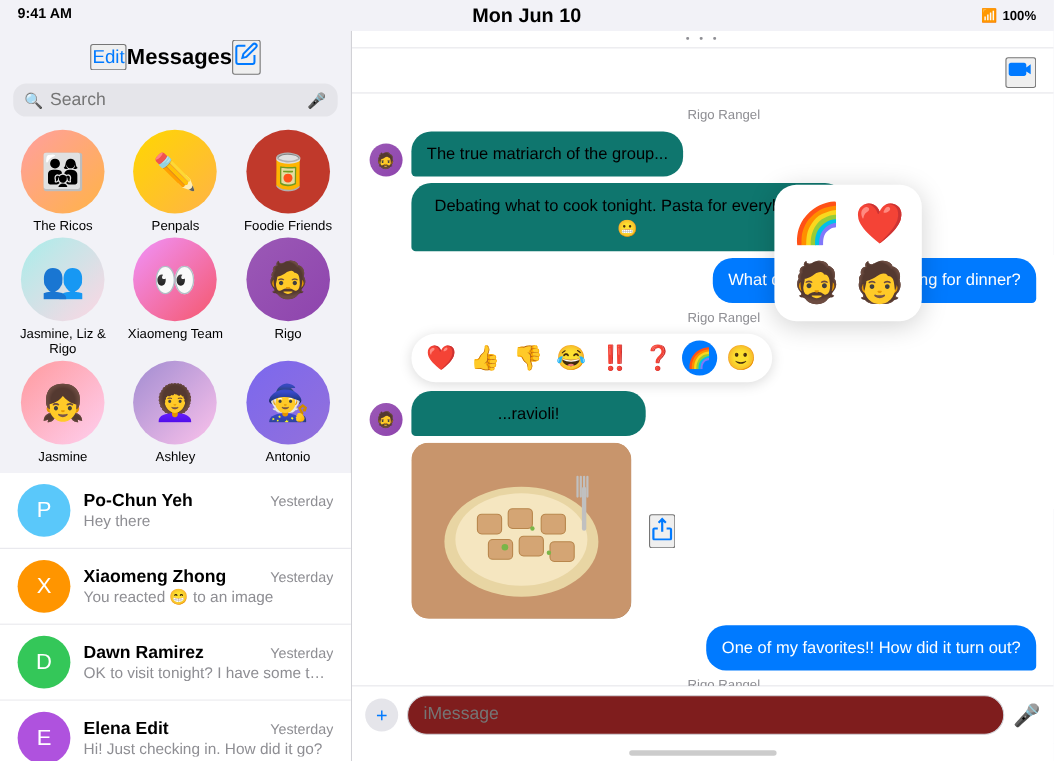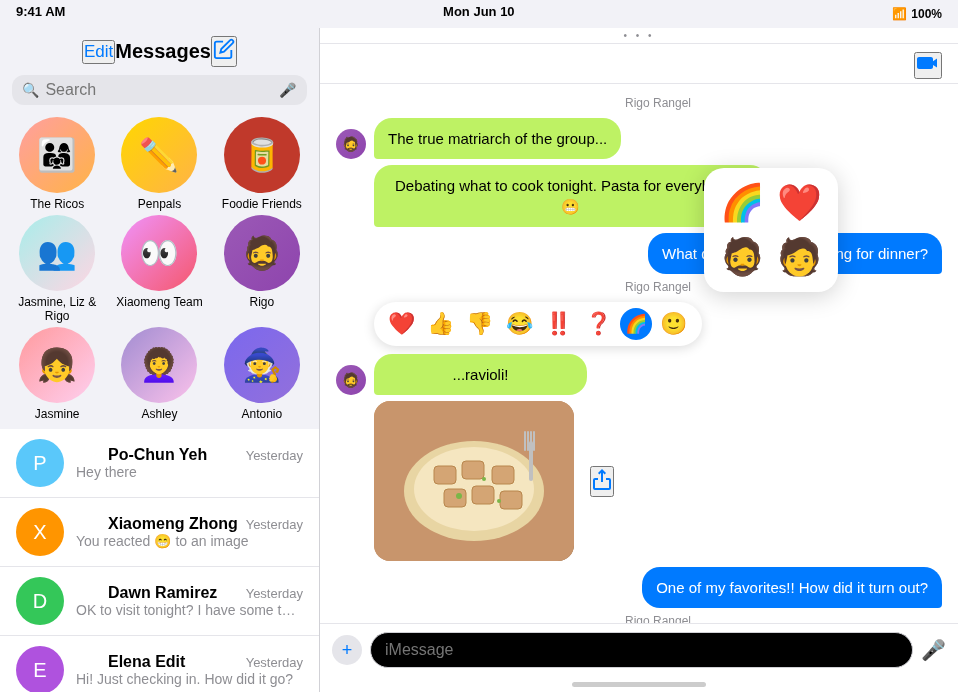--- a/index.html
+++ b/index.html
@@ -16,21 +16,21 @@
     .status-bar {
       background: #f2f2f7;
       display: flex;
       justify-content: space-between;
       padding: 4px 16px;
       font-size: 12px;
       font-weight: 600;
       height: 28px;
     }
     .status-left { color: #000; font-size: 13px; }
-    .status-center { color: #000; font-size: 13px; }
+    .status-center { color: #000; font-size: 18px; }
     .status-right { display: flex; align-items: center; gap: 4px; font-size: 12px; }
     
     .main-container {
       display: flex;
       flex: 1;
       overflow: hidden;
     }
     
     .sidebar {
       width: 320px;
@@ -129,21 +129,20 @@
       align-items: center;
       justify-content: center;
       font-size: 20px;
       color: #fff;
     }
     .contact-info { flex: 1; overflow: hidden; }
     .contact-name-row {
       display: flex;
       justify-content: space-between;
       align-items: baseline;
-      margin-left: 32px;
     }
     .contact-name { font-size: 16px; font-weight: 600; color: #000; }
     .contact-time { font-size: 13px; color: #8e8e93; }
     .contact-preview { font-size: 14px; color: #8e8e93; white-space: nowrap; overflow: hidden; text-overflow: ellipsis; }
     
     .chat-panel {
       flex: 1;
       background: #fff;
       display: flex;
       flex-direction: column;
@@ -201,21 +200,21 @@
       font-size: 15px;
       line-height: 1.4;
       position: relative;
     }
     .bubble.sent {
       background: #007aff;
       color: #fff;
       border-bottom-right-radius: 4px;
     }
     .bubble.received {
-      background: #bef264;
+      background: #0f766e;
       color: #000;
       border-bottom-left-radius: 4px;
     }
     .sender-name {
       font-size: 12px;
       color: #8e8e93;
       margin-bottom: 2px;
       margin-left: 38px;
     }
     .tapback-emoji {
@@ -277,21 +276,21 @@
       display: flex;
       align-items: center;
       justify-content: center;
       font-size: 18px;
       color: #007aff;
       cursor: pointer;
       flex-shrink: 0;
     }
     .msg-input {
       flex: 1;
-      background: #000000;
+      background: #7f1d1d;
       border: 1px solid #d1d1d6;
       border-radius: 20px;
       padding: 8px 14px;
       font-size: 16px;
       outline: none;
       color: #8e8e93;
     }
     .audio-btn {
       color: #8e8e93;
       font-size: 20px;

